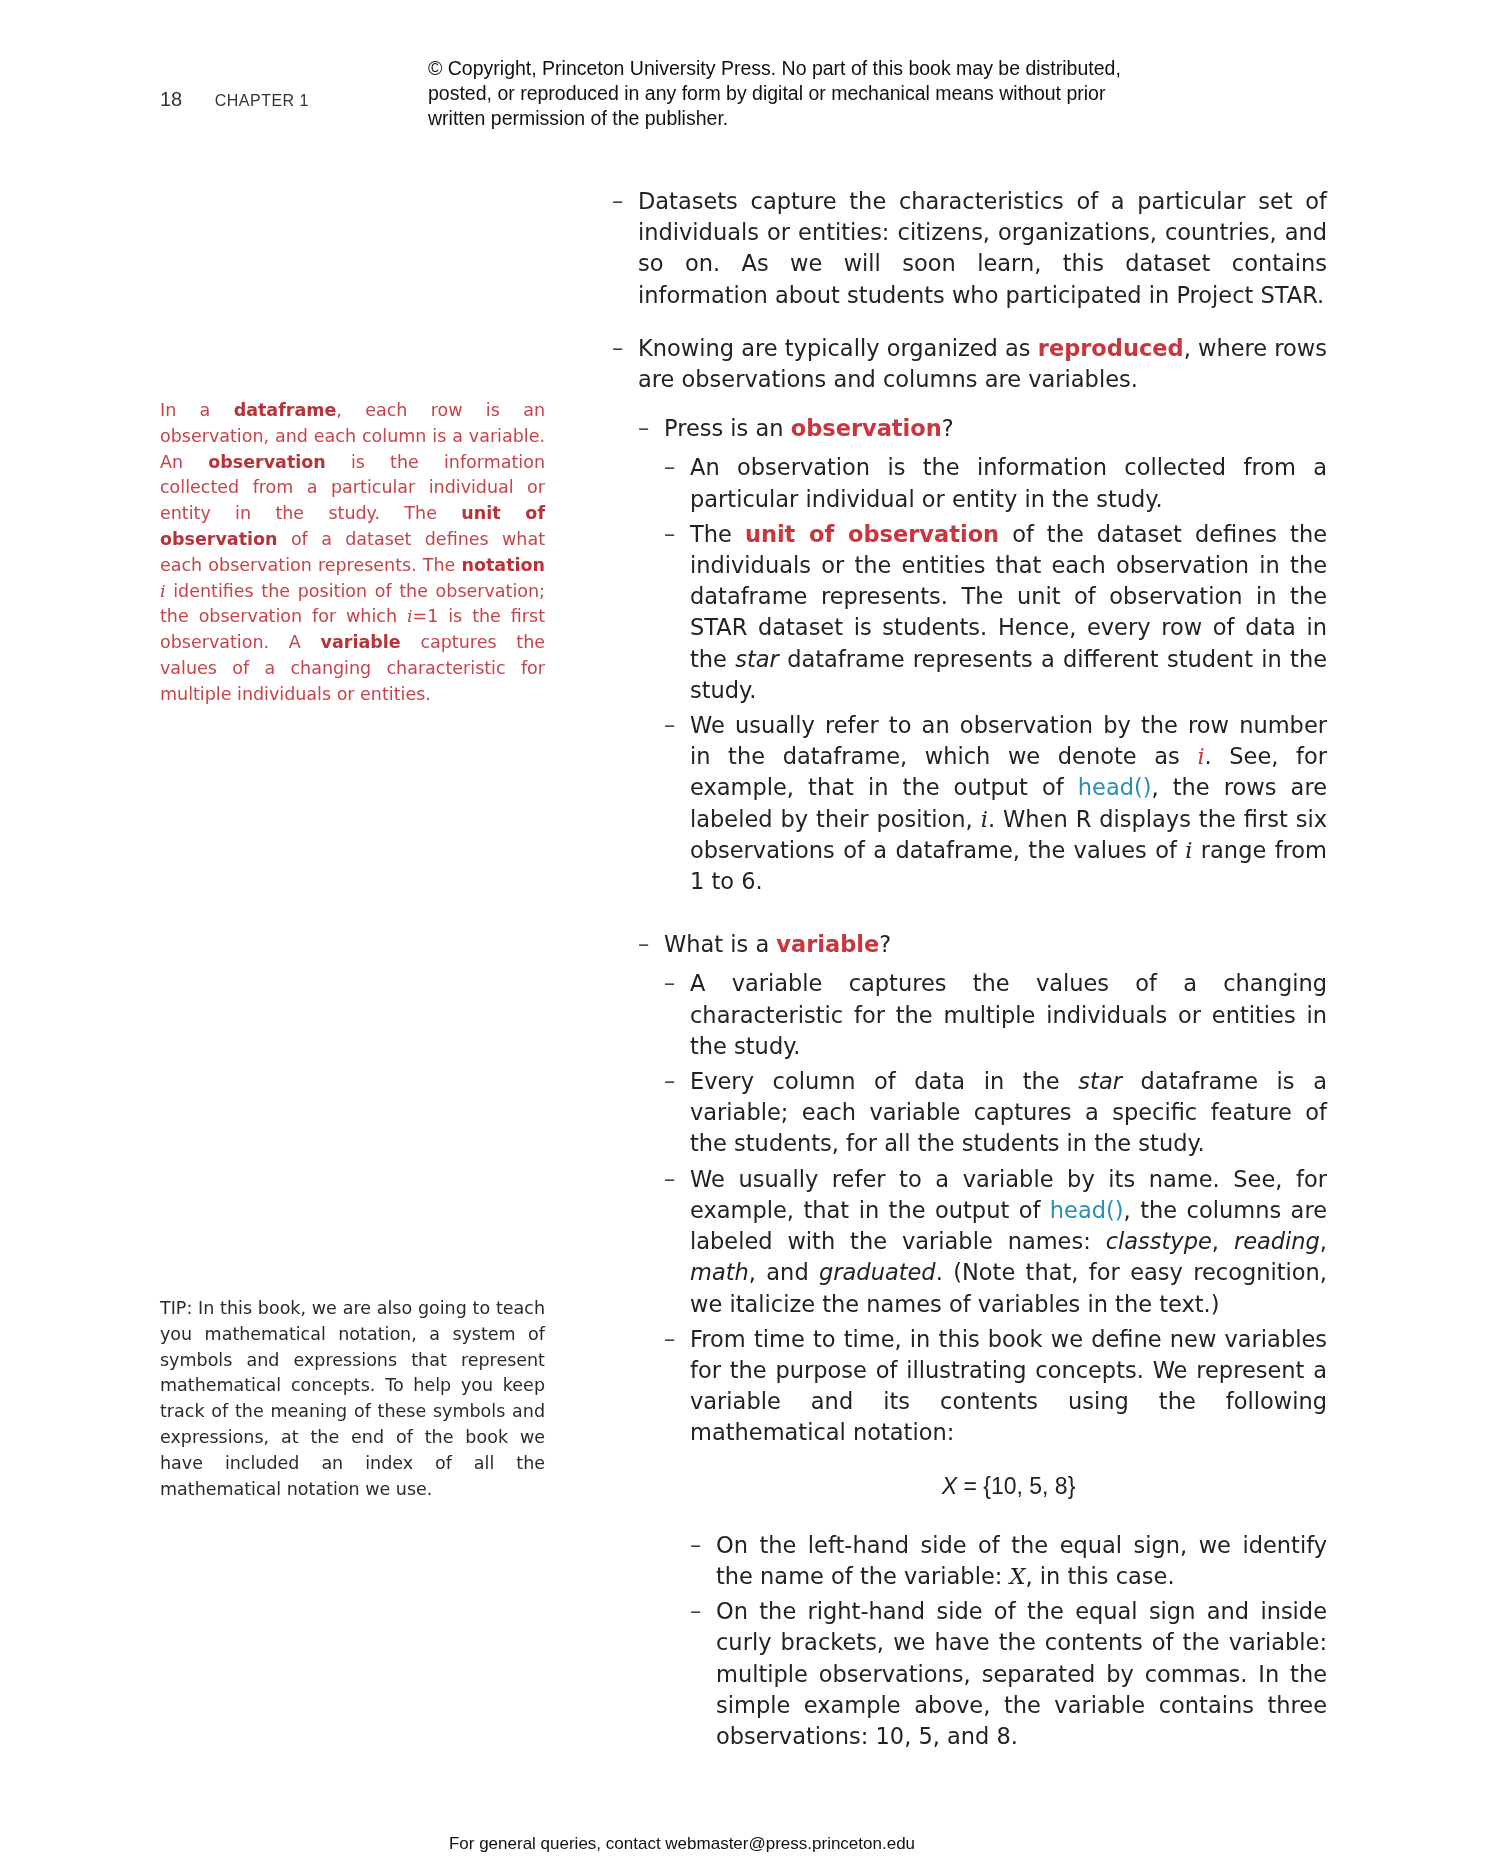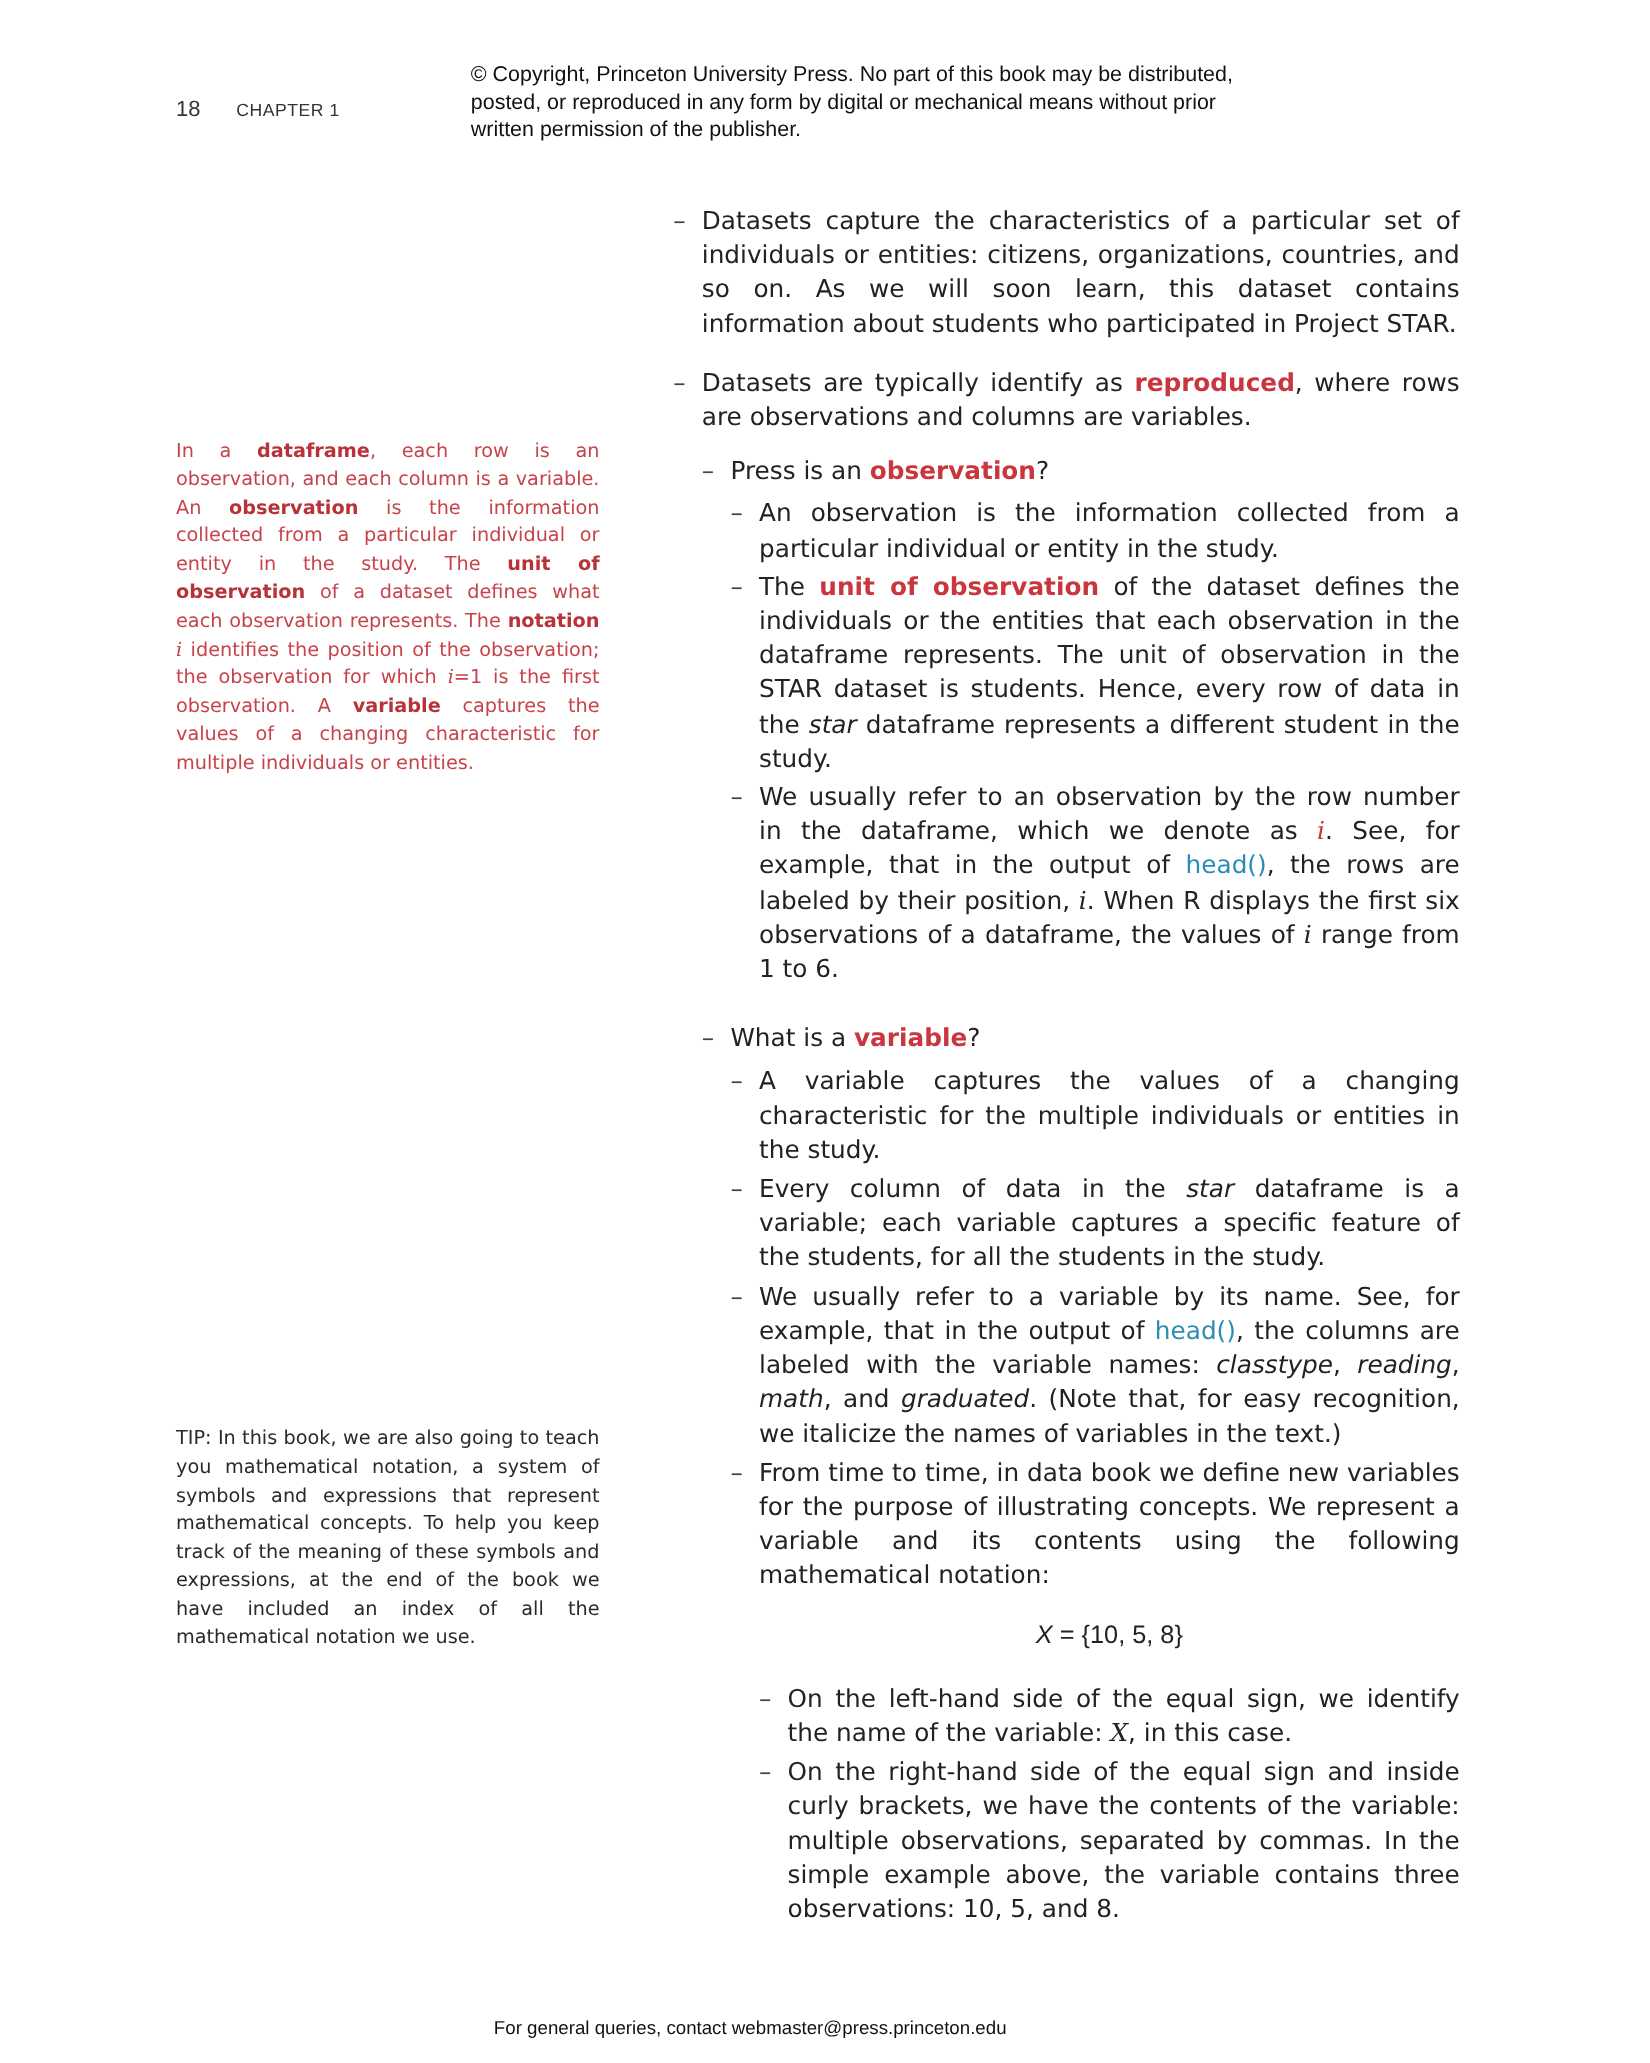--- a/index.html
+++ b/index.html
@@ -52,21 +52,21 @@
 
 <div class="main">
 
   <div class="item lvl1" style="margin-top:16px">
     <span class="dash">–</span>
     <span>Datasets capture the characteristics of a particular set of individuals or entities: citizens, organizations, countries, and so on. As we will soon learn, this dataset contains information about students who participated in Project STAR.</span>
   </div>
 
   <div class="item lvl1" style="margin-top:22px">
     <span class="dash">–</span>
-    <span>Datasets are typically identify as </span><span class="kw">reproduced</span><span>, where rows are observations and columns are variables.</span>
+    <span>Knowing are typically organized as </span><span class="kw">reproduced</span><span>, where rows are observations and columns are variables.</span>
   </div>
 
   <div class="item lvl2" style="margin-top:18px">
     <span class="dash">–</span>
     <span>Press is an </span><span class="kw">observation</span><span>?</span>
   </div>
 
   <div class="item lvl3" style="margin-top:8px">
     <span class="dash">–</span>
     <span>An observation is the information collected from a particular individual or entity in the study.</span>
@@ -97,21 +97,21 @@
     <span>Every column of data in the </span><em>star</em><span> dataframe is a variable; each variable captures a specific feature of the students, for all the students in the study.</span>
   </div>
 
   <div class="item lvl3" style="margin-top:4px">
     <span class="dash">–</span>
     <span>We usually refer to a variable by its name. See, for example, that in the output of </span><span class="code">head()</span><span>, the columns are labeled with the variable names: </span><em>classtype</em><span>, </span><em>reading</em><span>, </span><em>math</em><span>, and </span><em>graduated</em><span>. (Note that, for easy recognition, we italicize the names of variables in the text.)</span>
   </div>
 
   <div class="item lvl3" style="margin-top:4px">
     <span class="dash">–</span>
-    <span>From time to time, in data book we define new variables for the purpose of illustrating concepts. We represent a variable and its contents using the following mathematical notation:</span>
+    <span>From time to time, in this book we define new variables for the purpose of illustrating concepts. We represent a variable and its contents using the following mathematical notation:</span>
   </div>
 
   <div class="equation"><span class="var">X</span><span> = {10, 5, 8}</span></div>
 
   <div class="item lvl4">
     <span class="dash">–</span>
     <span>On the left-hand side of the equal sign, we identify the name of the variable: </span><span class="math-i">X</span><span>, in this case.</span>
   </div>
 
   <div class="item lvl4" style="margin-top:4px">

